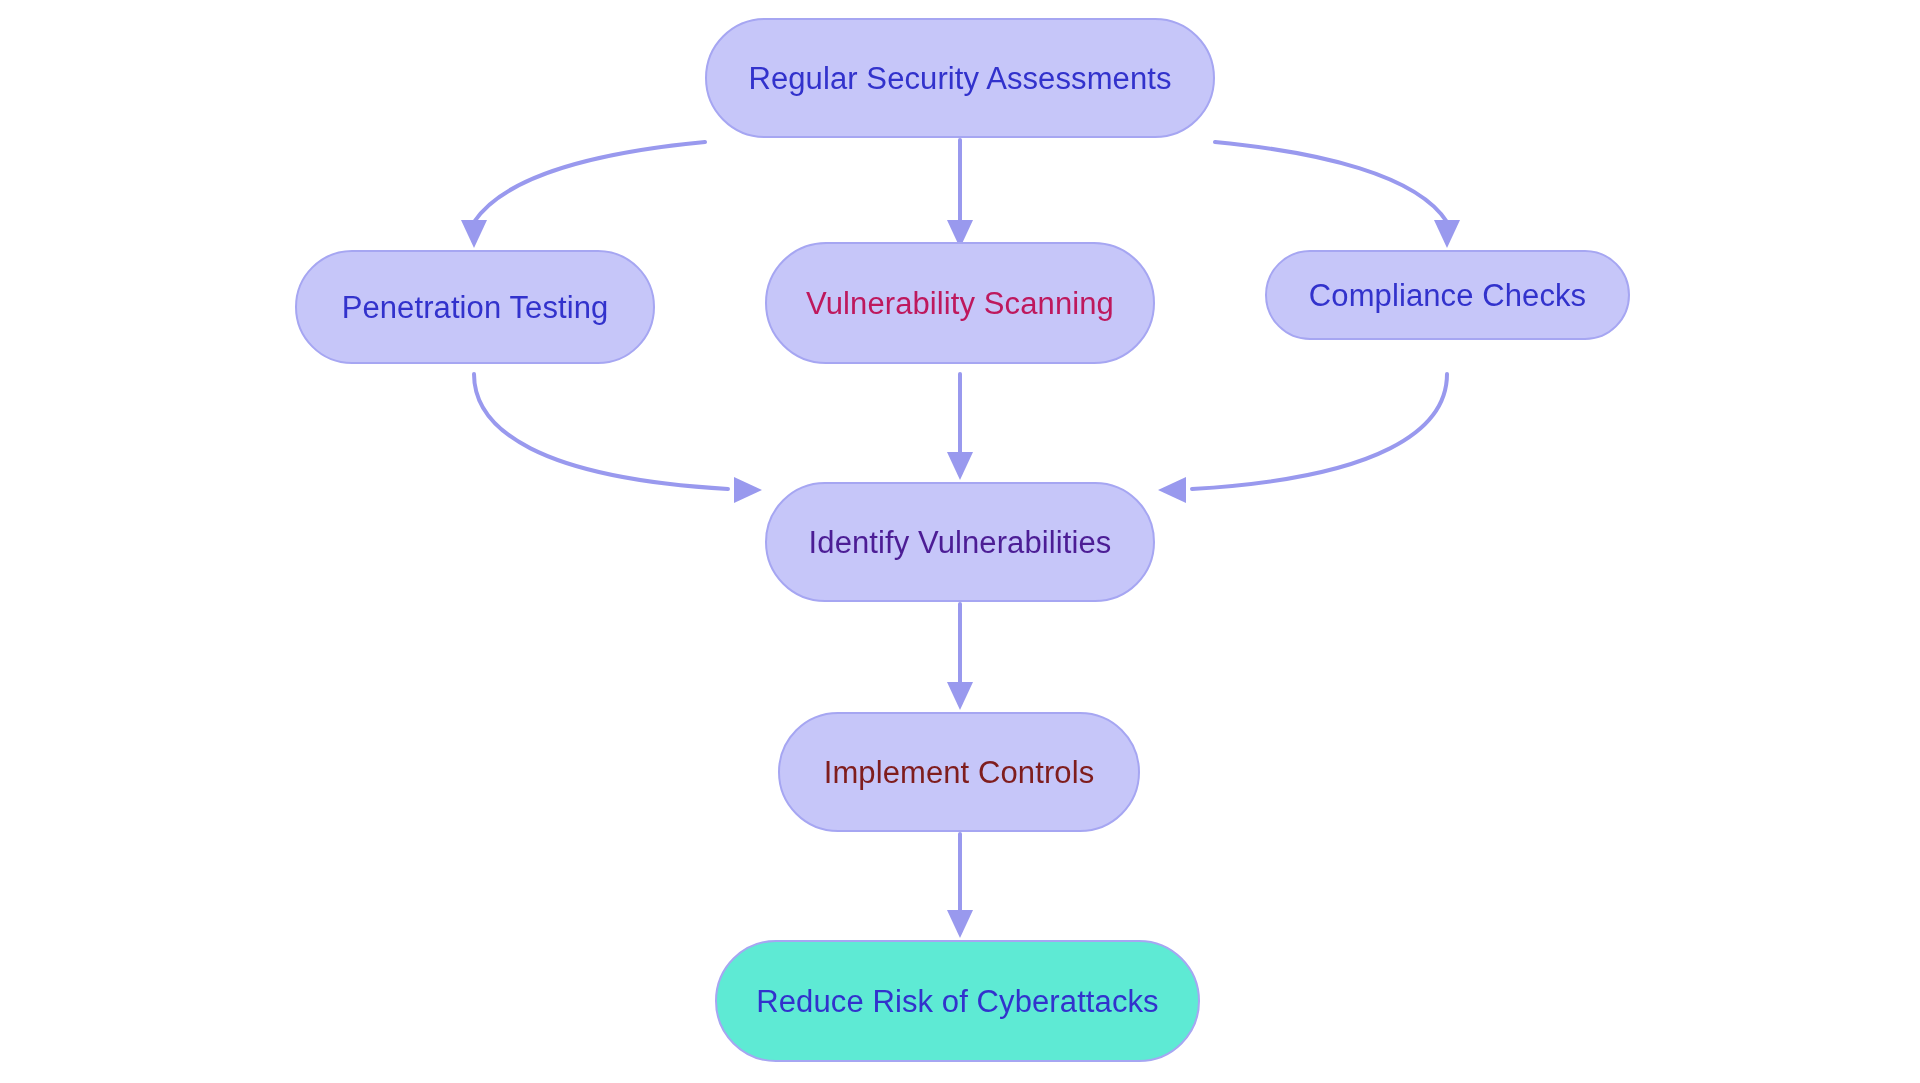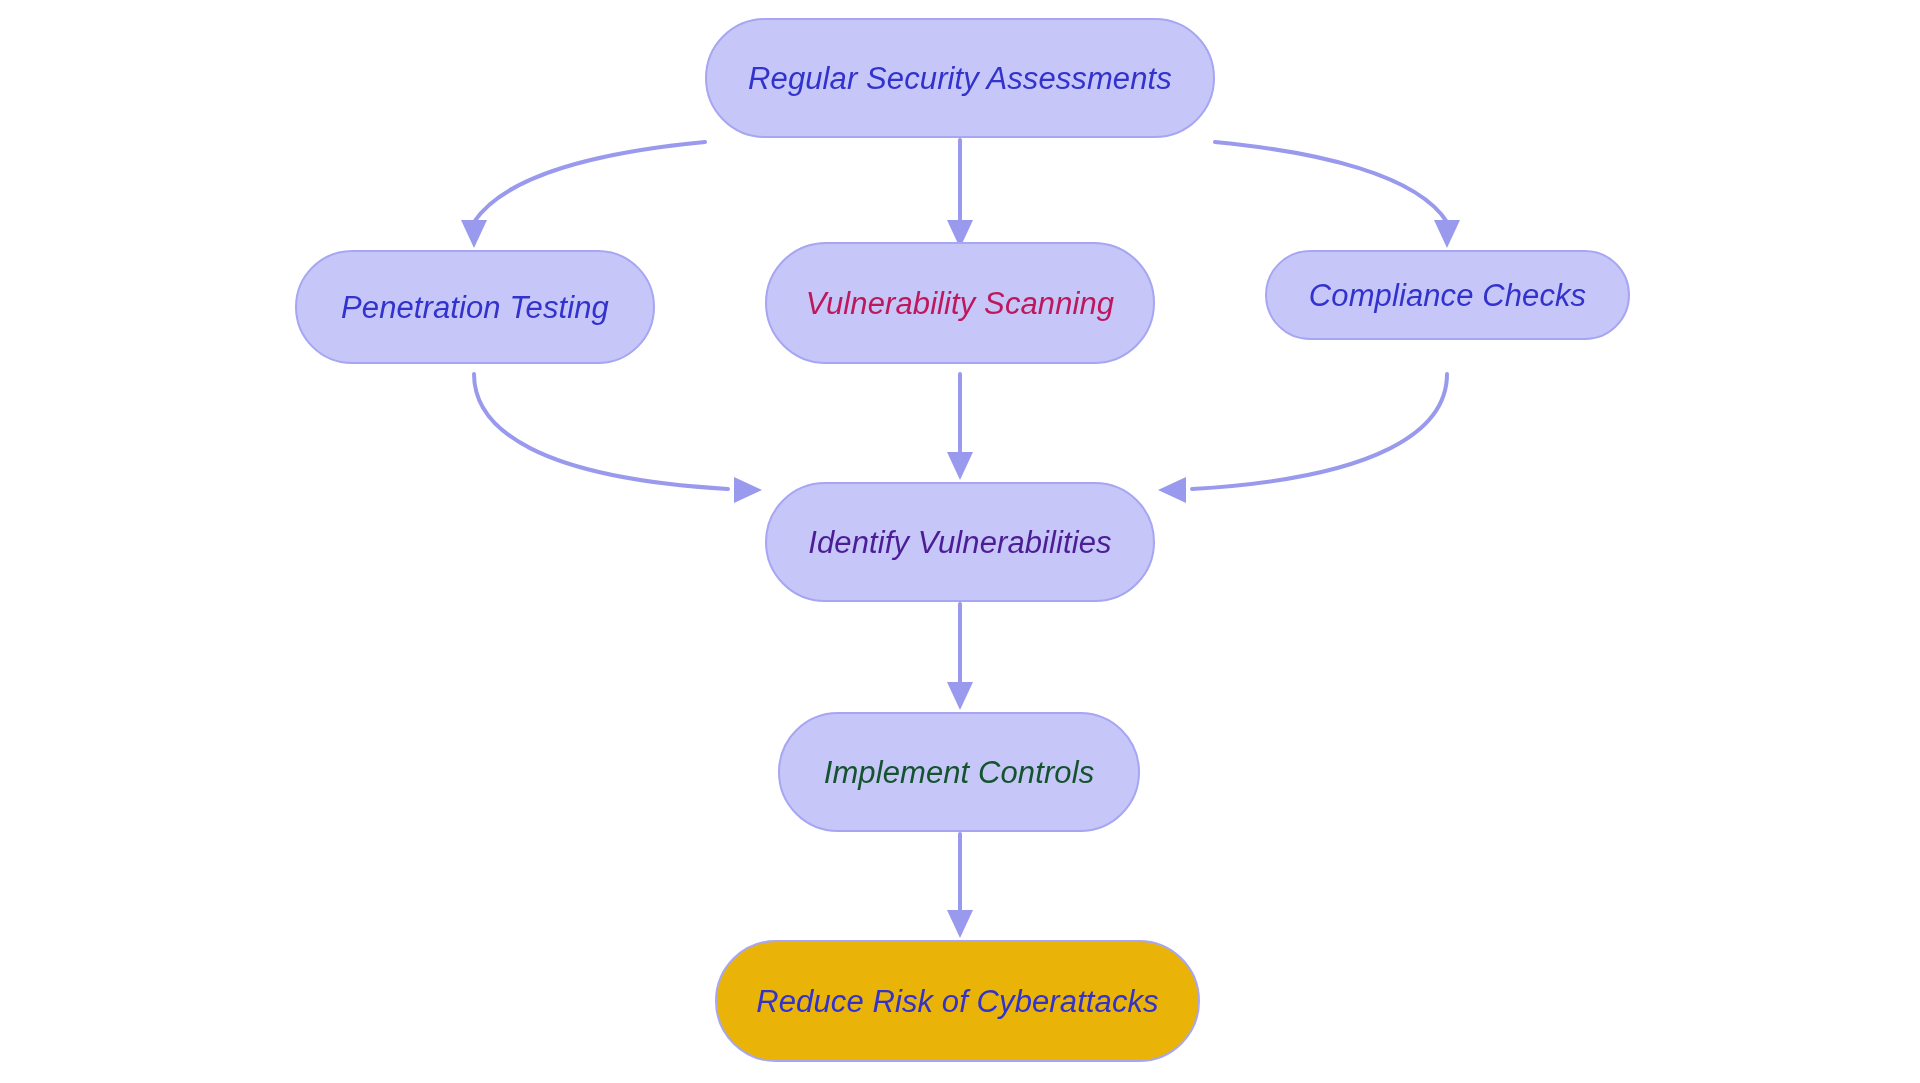--- a/index.html
+++ b/index.html
@@ -35,21 +35,20 @@
     border-radius: 999px;
     display: flex;
     align-items: center;
     justify-content: center;
     color: #3232cc;
     font-size: 31px;
     font-weight: 400;
     letter-spacing: 0.1px;
     white-space: nowrap;
     font-family: "Liberation Sans", sans-serif;
-    font-style: italic;
   }
   .node-label {
     display: block;
     line-height: 1;
   }
 </style>
 </head>
 <body>
 
 <div id="canvas">
@@ -98,21 +97,21 @@
       </div>
       <div class="node" style="left: 765px; top: 242px; width: 390px; height: 122px; background: rgb(198, 198, 249); border-color: rgb(166, 166, 242); color: #be185d;">
         <span class="node-label">Vulnerability Scanning</span>
       </div>
       <div class="node" style="left: 1265px; top: 250px; width: 365px; height: 90px; background: rgb(198, 198, 249); border-color: rgb(166, 166, 242); color: rgb(50, 50, 204);">
         <span class="node-label">Compliance Checks</span>
       </div>
       <div class="node" style="left: 765px; top: 482px; width: 390px; height: 120px; background: rgb(198, 198, 249); border-color: rgb(166, 166, 242); color: #4c1d95;">
         <span class="node-label">Identify Vulnerabilities</span>
       </div>
-      <div class="node" style="left: 778px; top: 712px; width: 362px; height: 120px; background: rgb(198, 198, 249); border-color: rgb(166, 166, 242); color: #14532d;">
+      <div class="node" style="left: 778px; top: 712px; width: 362px; height: 120px; background: rgb(198, 198, 249); border-color: rgb(166, 166, 242); color: #7f1d1d;">
         <span class="node-label">Implement Controls</span>
       </div>
-      <div class="node" style="left: 715px; top: 940px; width: 485px; height: 122px; background: #eab308; border-color: rgb(166, 166, 242); color: rgb(50, 50, 204);">
+      <div class="node" style="left: 715px; top: 940px; width: 485px; height: 122px; background: #5eead4; border-color: rgb(166, 166, 242); color: rgb(50, 50, 204);">
         <span class="node-label">Reduce Risk of Cyberattacks</span>
       </div>
     </div>
 
 </div>
 
 </body></html>

